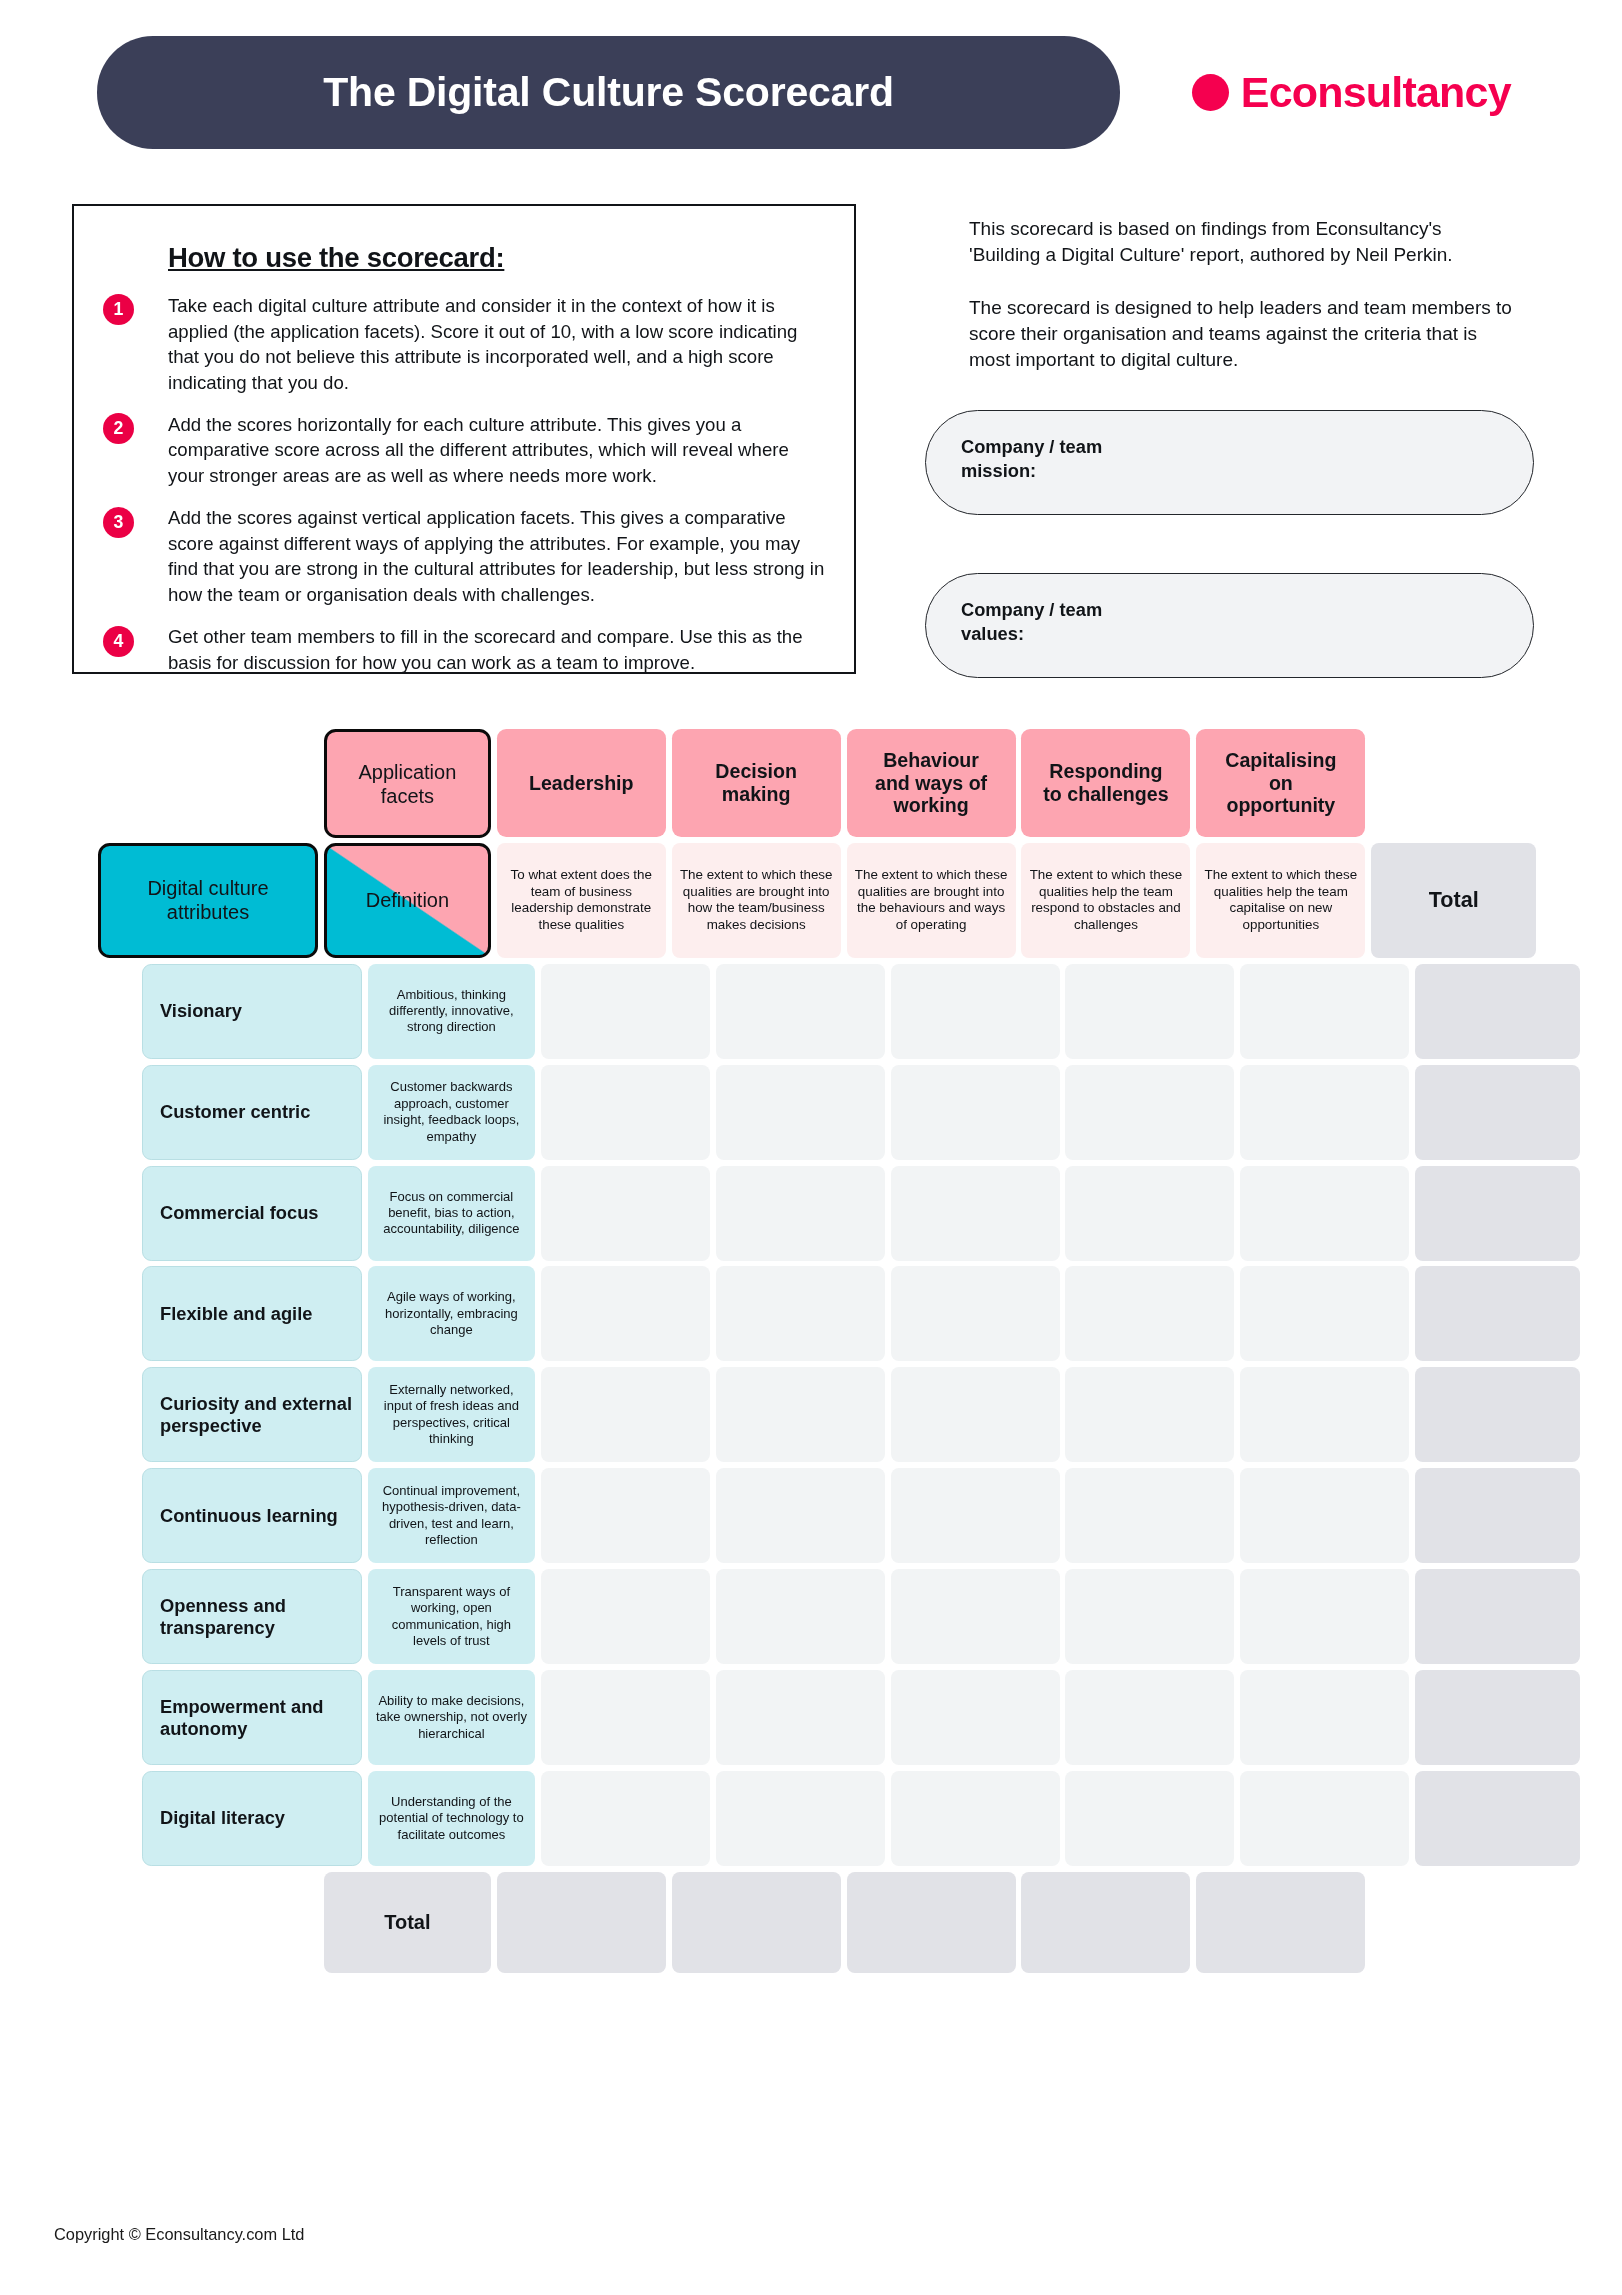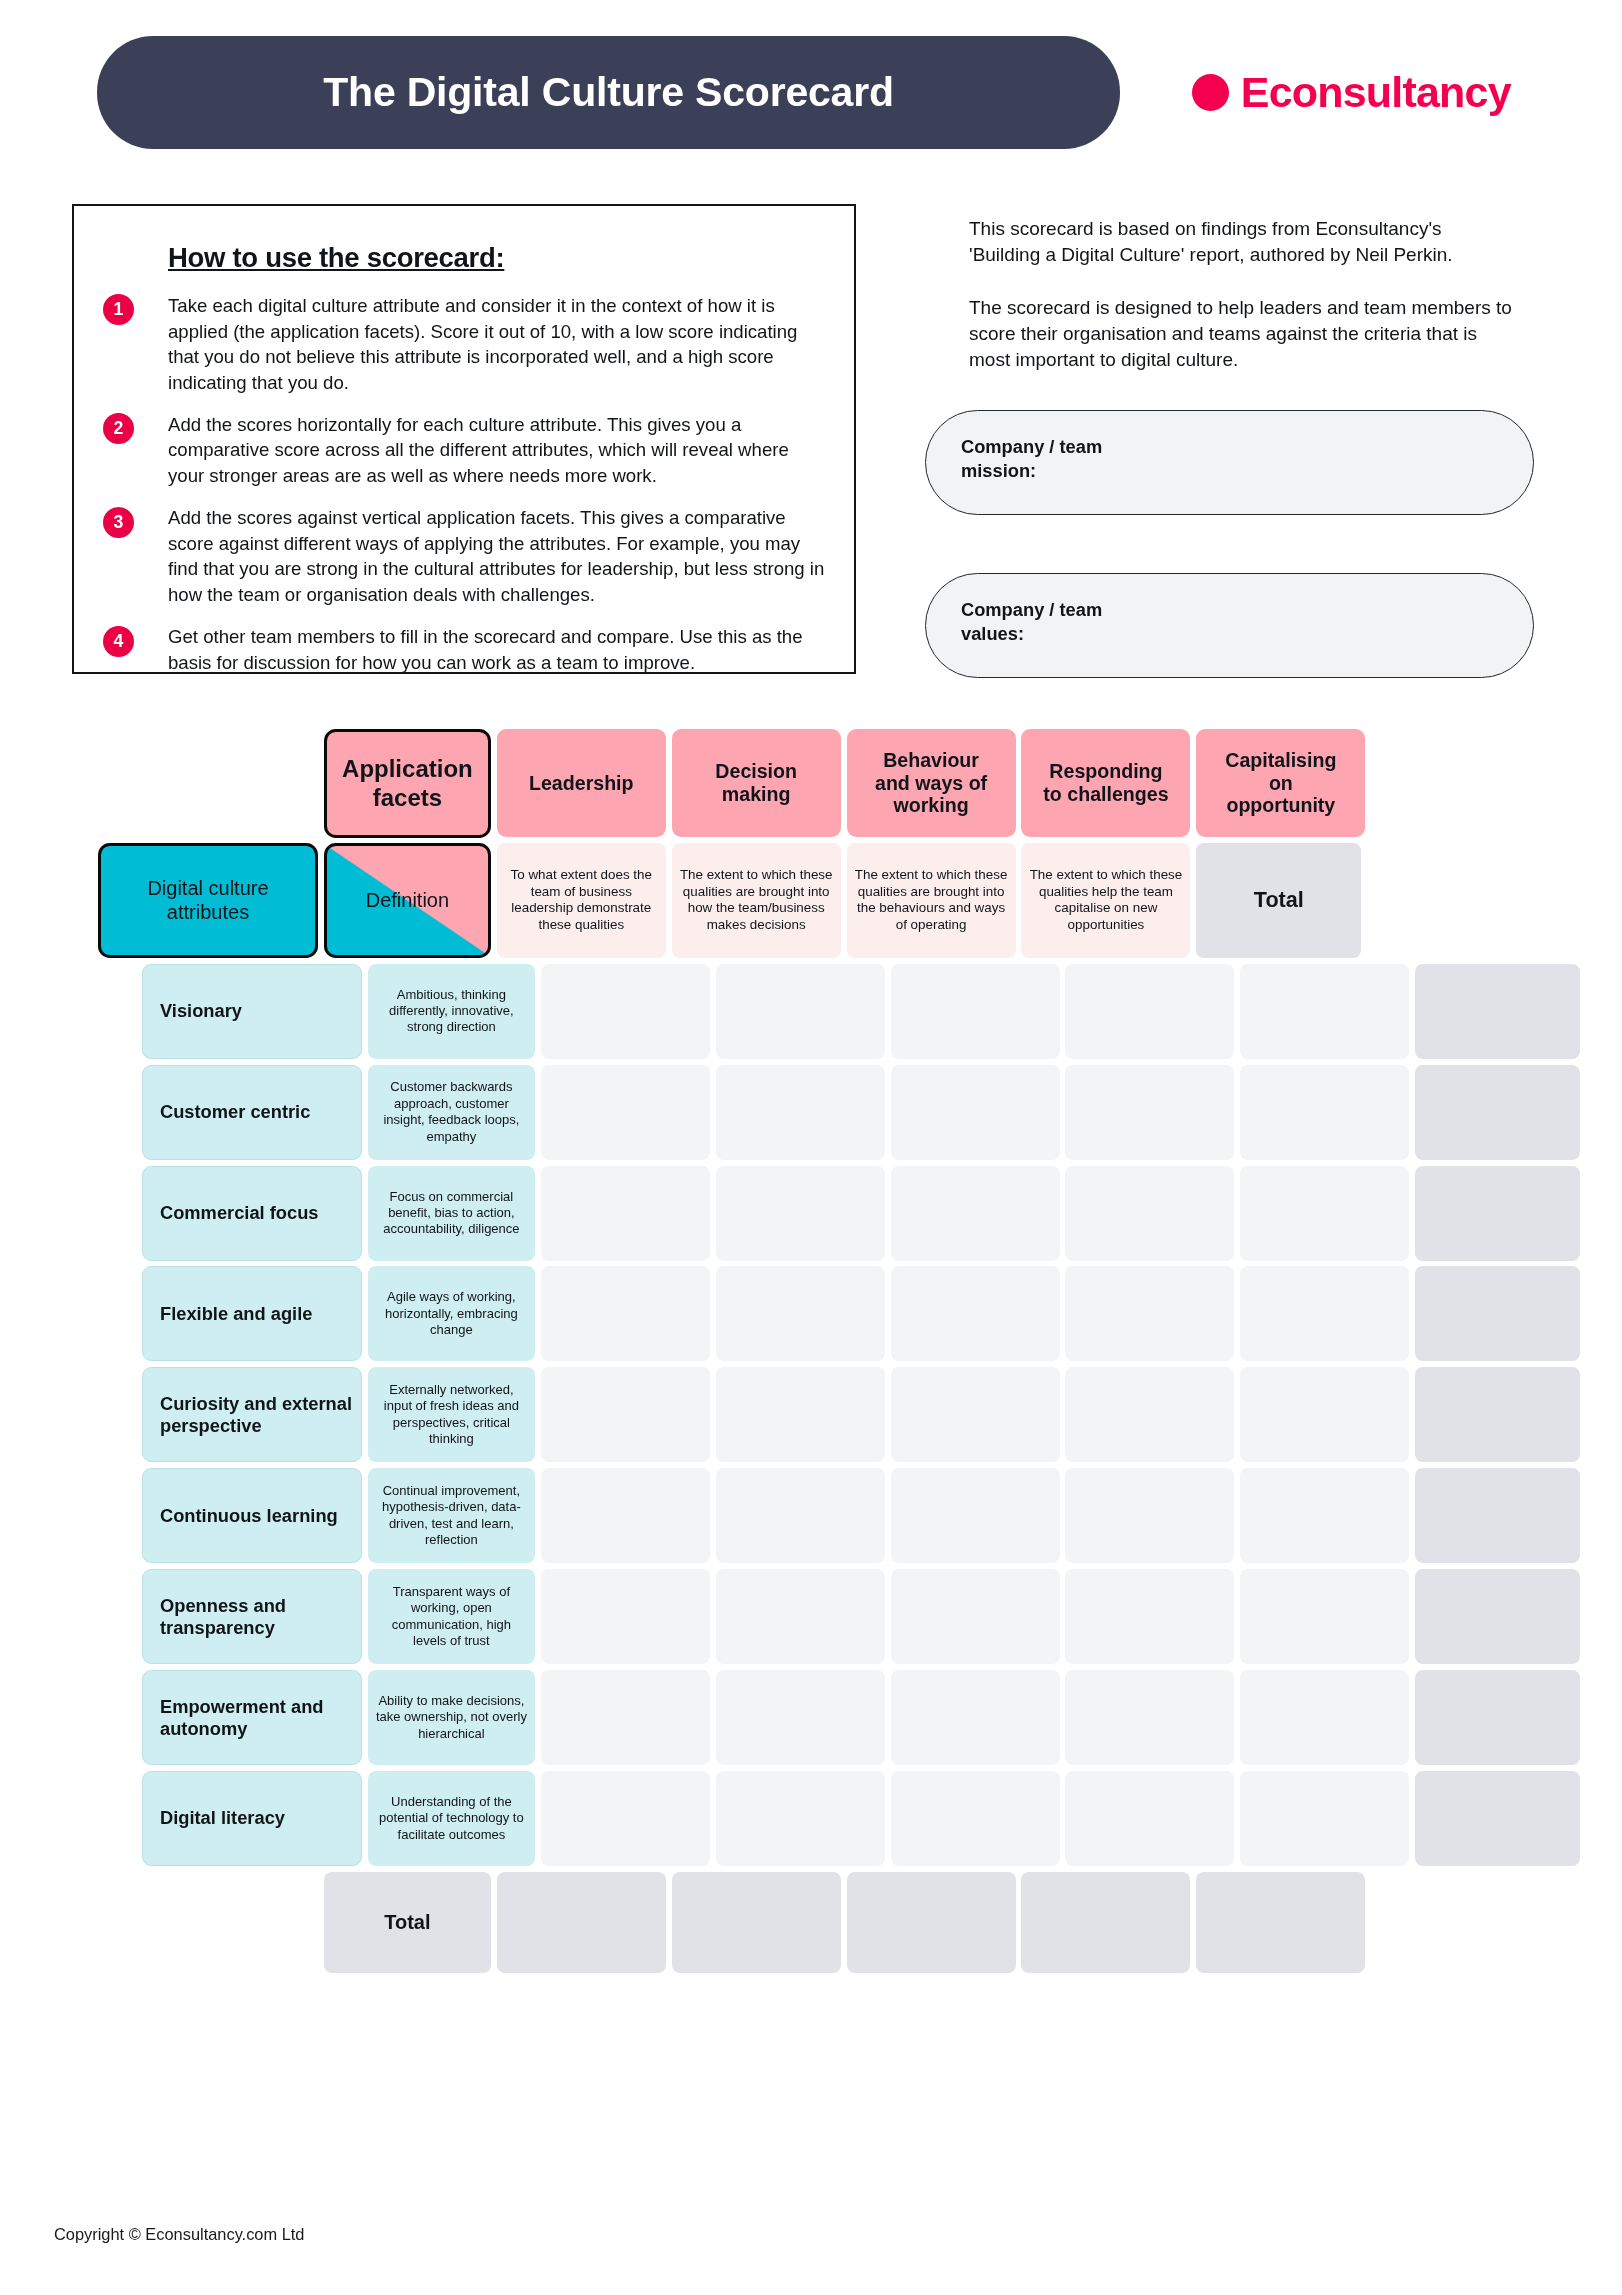--- a/index.html
+++ b/index.html
@@ -162,22 +162,22 @@
     background: #fda5b1;
     font-size: 19.6px;
     font-weight: 700;
     line-height: 1.16;
     height: 108px;
   }
   .hdr-facet-label {
     background: #fda5b1;
     border: 3.3px solid #0a0a0a;
     border-radius: 11.8px;
-    font-size: 24px;
-    font-weight: 700;
+    font-size: 20px;
+    font-weight: 400;
     line-height: 1.2;
     height: 109px;
   }
 
   
   .row-defhdr { height: 115px; }
   .hdr-attr {
     background: #00bcd4;
     border: 3.3px solid #0a0a0a;
     border-radius: 11.8px;
@@ -338,20 +338,21 @@
 
     <div class="grid-row row-defhdr">
       <div class="cell c-attr hdr-attr" style="white-space:pre-line">Digital culture
 attributes</div>
       <div class="cell c-def hdr-def">
         <span class="lbl">Definition</span>
       </div>
       <div class="cell c-score hdr-desc">To what extent does the team of business leadership demonstrate these qualities</div>
       <div class="cell c-score hdr-desc">The extent to which these qualities are brought into how the team/business makes decisions</div>
       <div class="cell c-score hdr-desc">The extent to which these qualities are brought into the behaviours and ways of operating</div>
+      <div class="cell c-score hdr-desc">The extent to which these qualities help the team respond to obstacles and challenges</div>
       <div class="cell c-score hdr-desc">The extent to which these qualities help the team capitalise on new opportunities</div>
       <div class="cell c-total hdr-total">Total</div>
     </div>
 
     <div class="grid-row row-data">
       <div class="cell c-attr cell-attr">Visionary</div>
       <div class="cell c-def cell-def">Ambitious, thinking differently, innovative, strong direction</div>
       <div class="cell c-score cell-score"></div>
       <div class="cell c-score cell-score"></div>
       <div class="cell c-score cell-score"></div>

